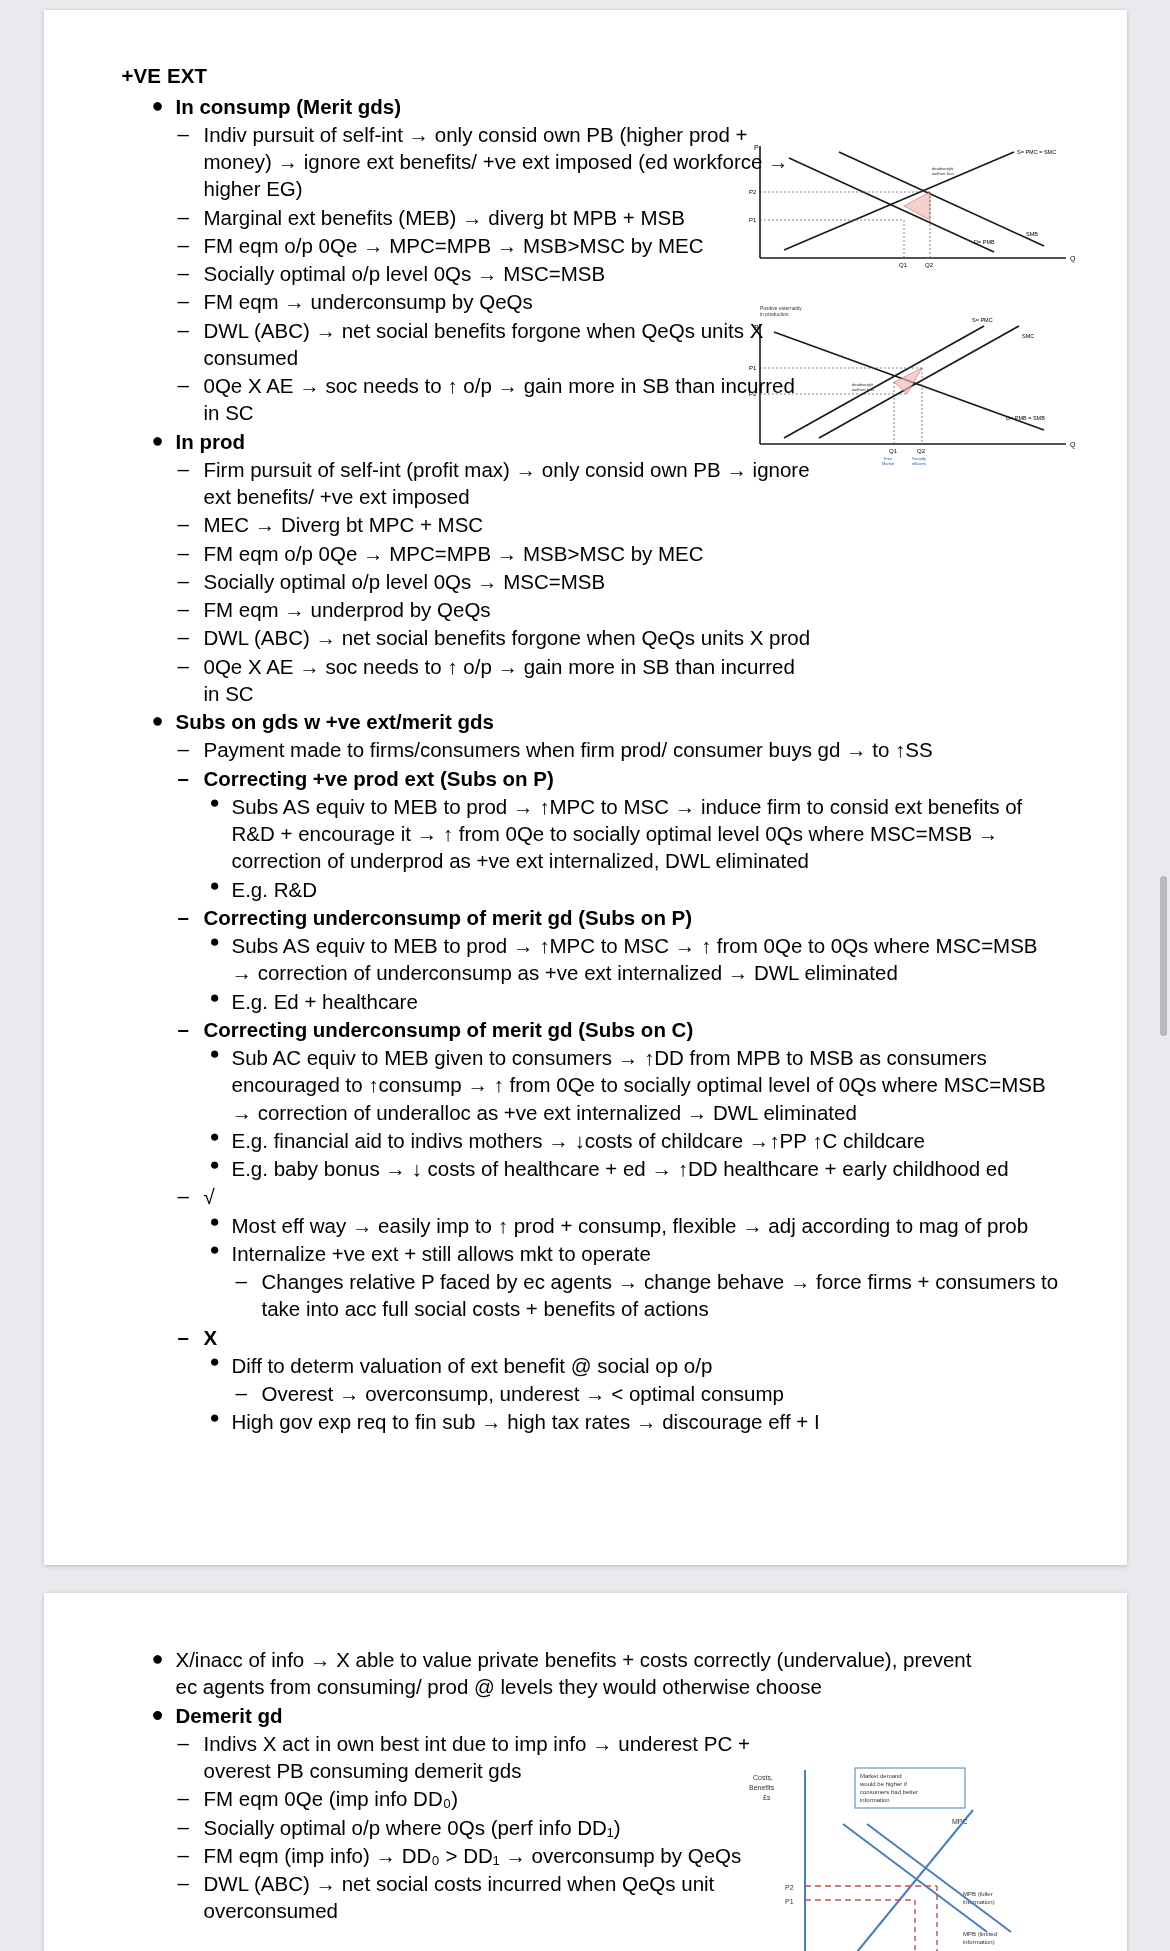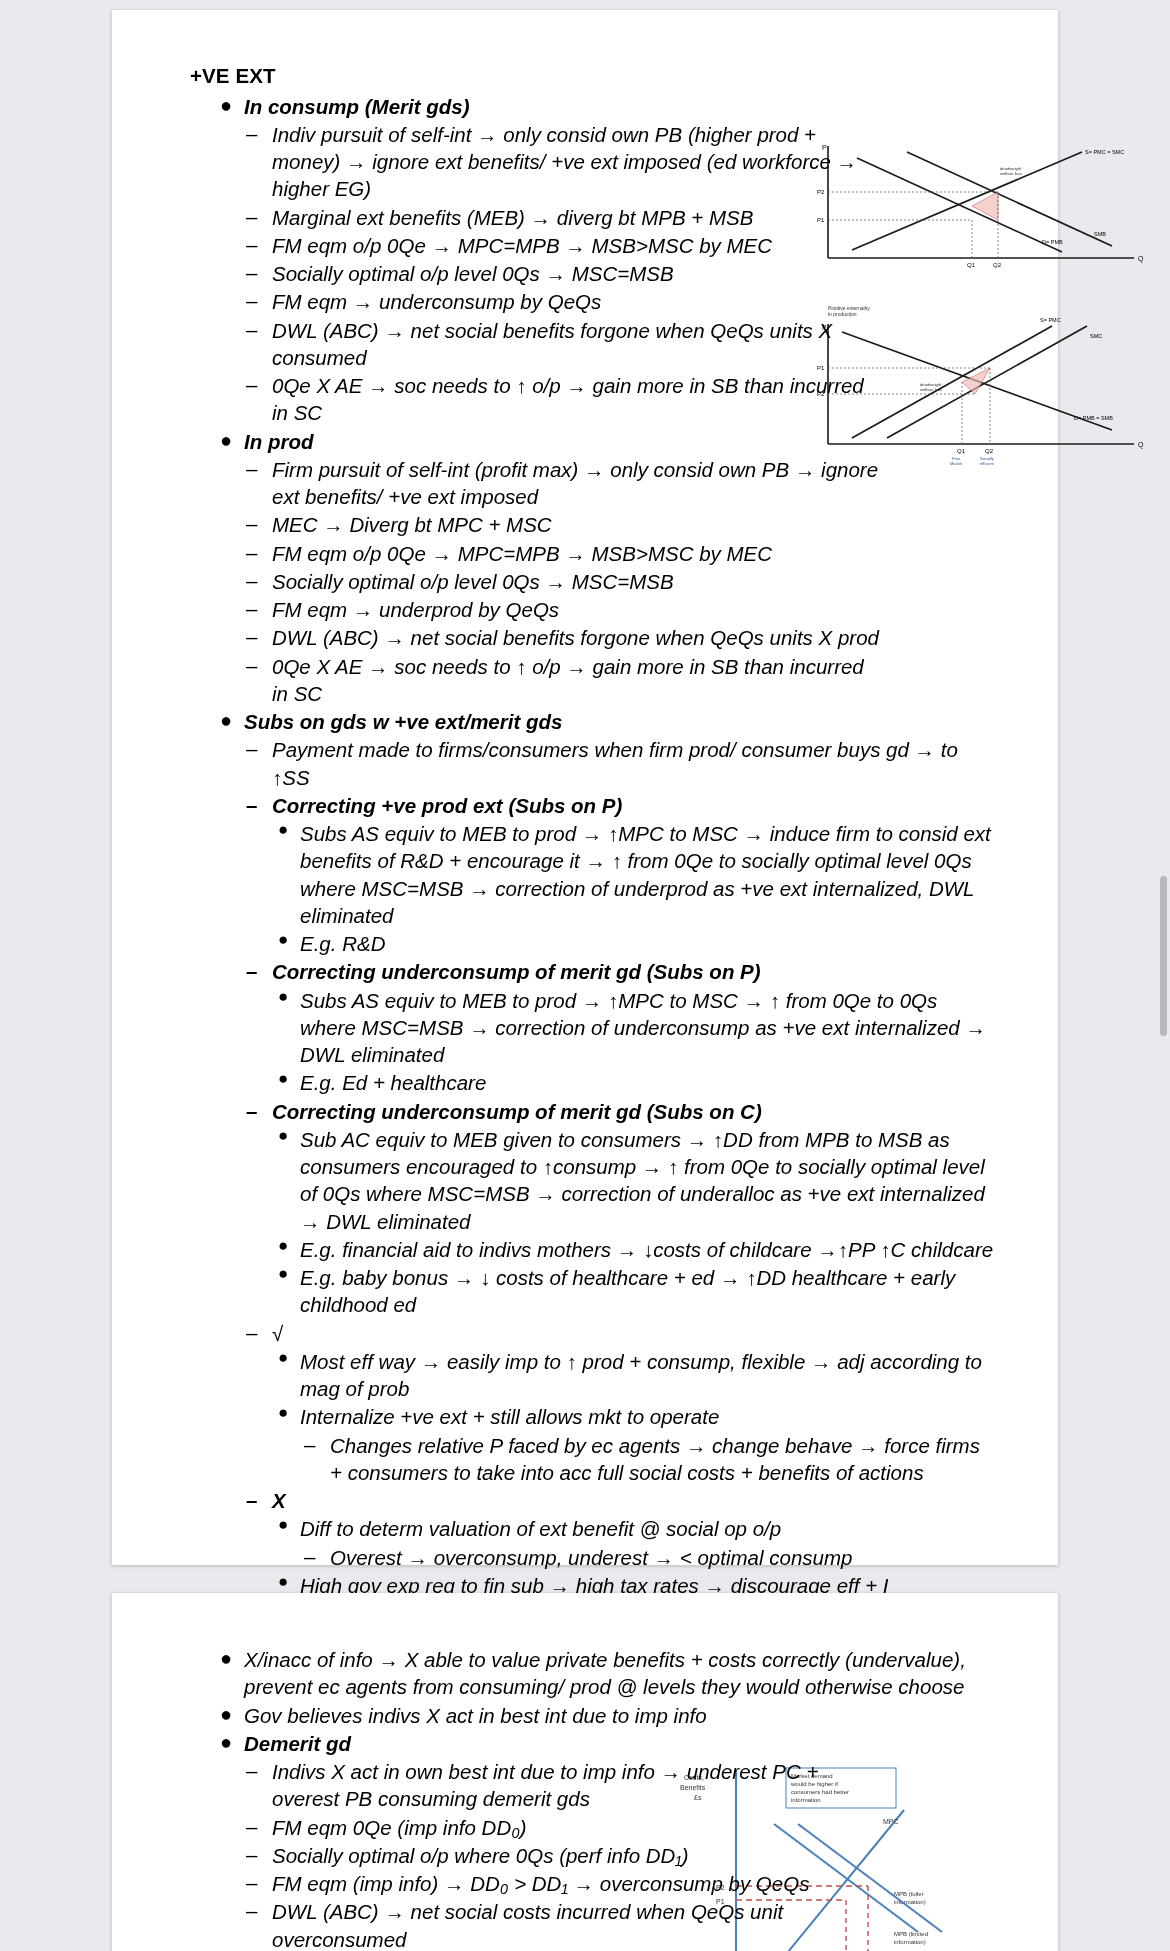--- a/index.html
+++ b/index.html
@@ -7,21 +7,21 @@
     width:1170px;
     background:#e9e9ee;
     font-family:"Liberation Sans", sans-serif;
     -webkit-font-smoothing:antialiased;
   }
   #root{position:relative;width:1170px;min-height:1951px;overflow:hidden;}
 
   .page{
     background:#ffffff;
     margin:16px auto;
-    width:946px;
+    width:1083px;
     box-shadow:0 1px 4px rgba(0,0,0,.22);
     position:relative;
     box-sizing:border-box;
   }
   #page1{margin-top:10px;height:1555px;padding:52px 62px 0 62px;}
   #page2{margin-top:28px;height:800px;padding:52px 62px 0 62px;}
 
   .content{position:relative;width:100%;}
 
   
@@ -86,21 +86,21 @@
     padding-left:28px;
     font-size:20.5px;
     color:#000;
     margin-top:1px;
   }
   .l4>.mk{
     position:absolute;left:2px;top:-1px;
     font-size:20.5px;line-height:1.33;
   }
 
-  .txt{display:inline;font-style:italic;}
+  .txt{display:inline;}
 
   
   .narrow{max-width:612px;}
   .narrow2{max-width:600px;}
   .wide{max-width:820px;}
 
   
   .diagram{position:absolute;}
   #dia1{left:638px;top:78px;width:340px;height:136px;}
   #dia2{left:638px;top:238px;width:340px;height:166px;}
@@ -294,21 +294,20 @@
       </div>
 
 
       <ul>
         <li class="l1 wide" style="font-weight:normal;">
           <span class="mk">●</span>
           <span class="txt">X/inacc of info → X able to value private benefits + costs correctly (undervalue), prevent ec agents from consuming/ prod @ levels they would otherwise choose</span>
         </li>
         <li class="l1 wide" style="font-weight:normal;">
           <span class="mk">●</span>
-          <span class="txt">Gov believes indivs X act in best int due to imp info</span>
         </li>
         <li class="l1">
           <span class="mk">●</span>
           <span class="txt">Demerit gd</span>
         </li>
         <li class="l2 narrow2"><span class="mk">–</span><span class="txt">Indivs X act in own best int due to imp info → underest PC + overest PB consuming demerit gds</span></li>
         <li class="l2 narrow2"><span class="mk">–</span><span class="txt">FM eqm 0Qe (imp info DD₀)</span></li>
         <li class="l2 narrow2"><span class="mk">–</span><span class="txt">Socially optimal o/p where 0Qs (perf info DD₁)</span></li>
         <li class="l2 narrow2"><span class="mk">–</span><span class="txt">FM eqm (imp info) → DD₀ &gt; DD₁ → overconsump by QeQs</span></li>
         <li class="l2 narrow2"><span class="mk">–</span><span class="txt">DWL (ABC) → net social costs incurred when QeQs unit overconsumed</span></li>

